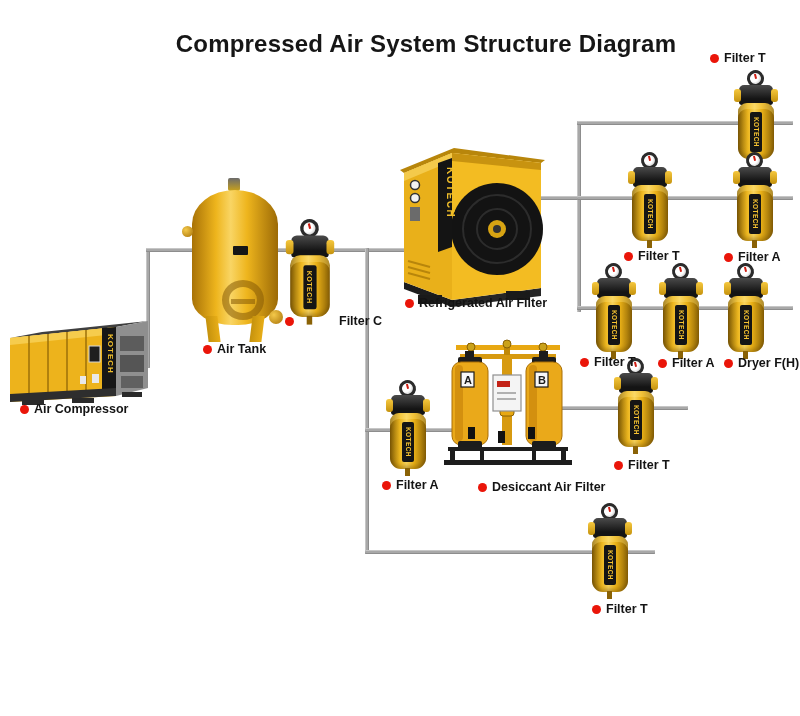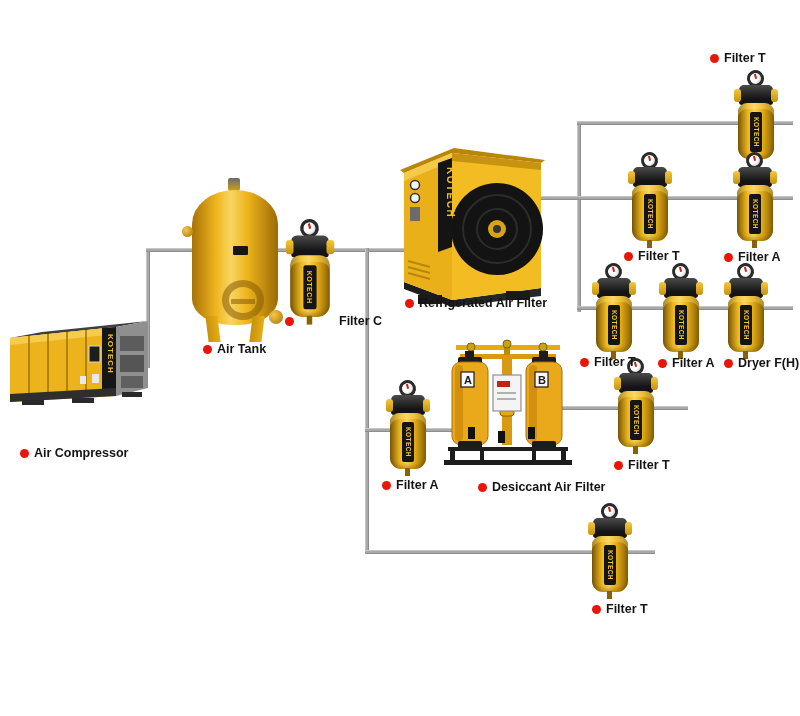--- a/index.html
+++ b/index.html
@@ -74,20 +74,21 @@
   .tank-nozzle{position:absolute;border-radius:50%;background:radial-gradient(circle at 35% 35%,#f4c94a,#a87207);}
   .tank-valve-top{position:absolute;left:45px;top:0;width:12px;height:13px;background:linear-gradient(180deg,#6b6b6b,#caa21a);border-radius:2px;}
   
   .equip{position:absolute;z-index:2;}
 </style>
 </head>
 <body>
 
 <div id="canvas">
 
+  <div class="title">Compressed Air System Structure Diagram</div>
 
   <div class="pipe v" style="left:146px;top:250px;height:118px;"></div>
   <div class="pipe h" style="left:146px;top:248px;width:284px;"></div>
   <div class="pipe h" style="left:538px;top:196px;width:43px;"></div>
   <div class="pipe v" style="left:577px;top:121px;height:191px;"></div>
   <div class="pipe h" style="left:577px;top:121px;width:216px;"></div>
   <div class="pipe h" style="left:577px;top:196px;width:216px;"></div>
   <div class="pipe h" style="left:577px;top:306px;width:216px;"></div>
   <div class="pipe v" style="left:365px;top:248px;height:304px;"></div>
   <div class="pipe h" style="left:365px;top:428px;width:100px;"></div>
@@ -301,21 +302,21 @@
     <div class="gauge"></div>
     <div class="cap"></div>
     <div class="fbody">
       <div class="brand-band">
         <span class="brand-text">KOTECH</span>
       </div>
     </div>
     <div class="drain"></div>
   </div>
 
-  <div class="lbl" style="left:20px;top:402px;margin-top:44px;">
+  <div class="lbl" style="left:20px;top:402px;">
     <span class="dot"></span>
     <span>Air Compressor</span>
   </div>
   <div class="lbl" style="left:203px;top:342px;">
     <span class="dot"></span>
     <span>Air Tank</span>
   </div>
   <div class="lbl" style="left:285px;top:314px;gap:45px;">
     <span class="dot"></span>
     <span>Filter C</span>

